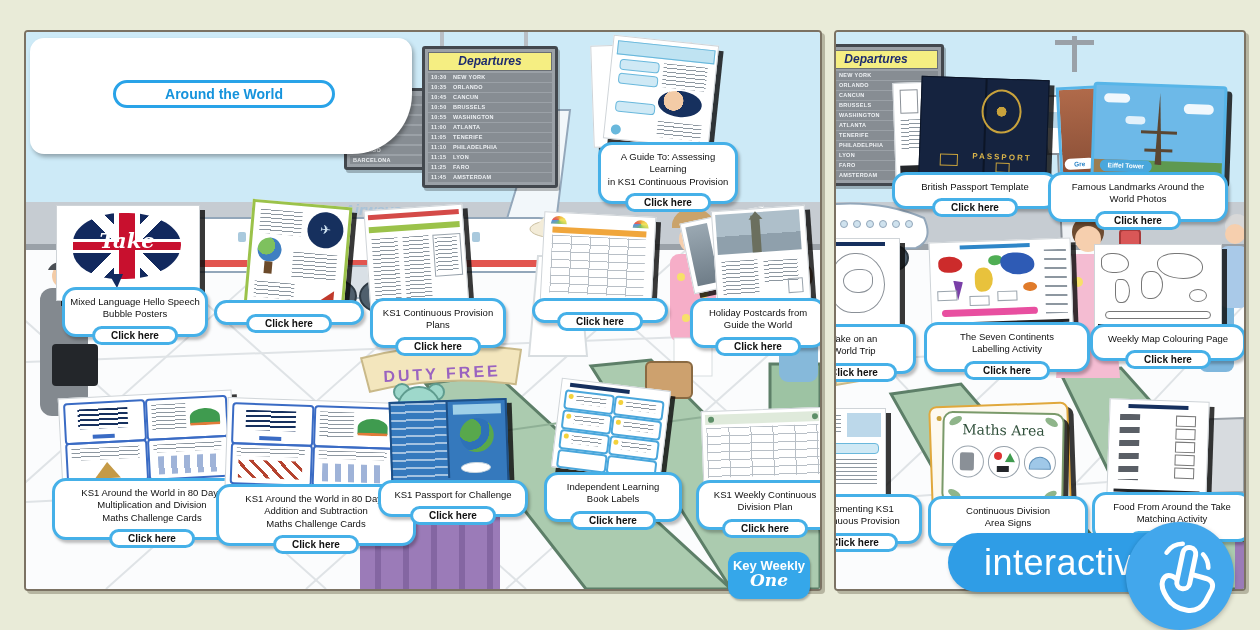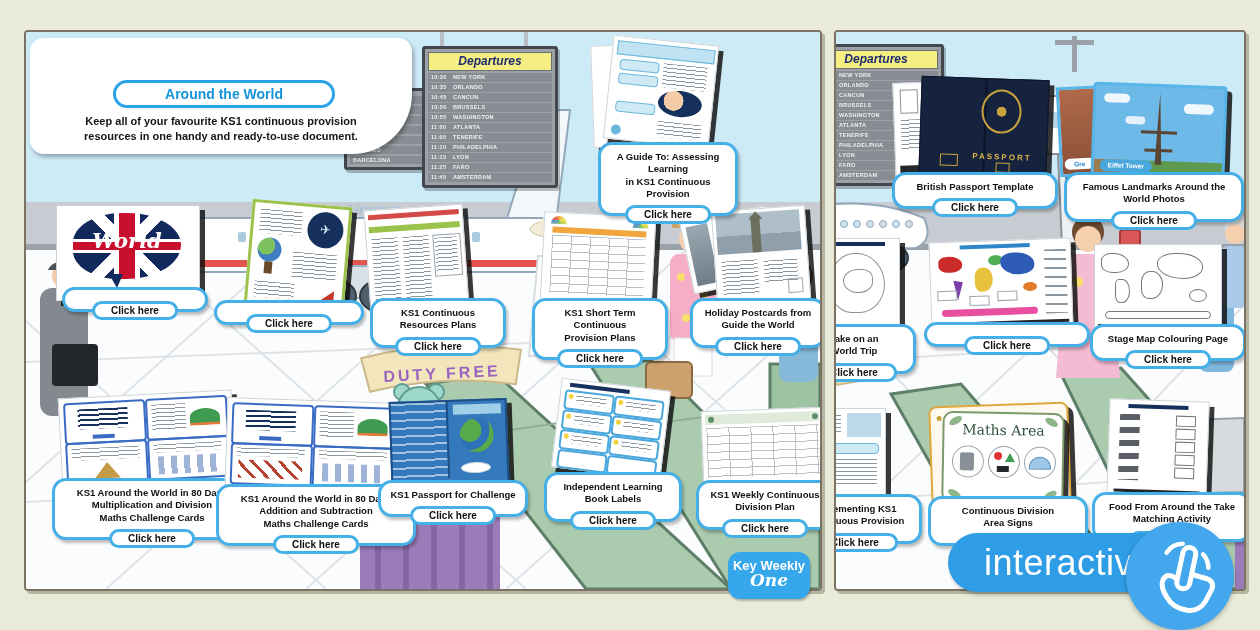--- a/index.html
+++ b/index.html
@@ -31,21 +31,21 @@
   .subtitle-pill{position:absolute;left:83px;top:42px;width:216px;height:22px;background:#fff;
                  border:3px solid #29a3e8;border-radius:14px;display:flex;align-items:center;justify-content:center;
                  font-weight:bold;font-size:14px;color:#1593dc}
   .header-desc{position:absolute;left:14px;top:76px;width:354px;text-align:center;
                font-weight:bold;font-size:11px;line-height:1.35;color:#151515;white-space:pre-line}
 
   
   .card{position:absolute;z-index:6}
   .labelbox{position:absolute;background:#fff;border:3px solid #45b0e8;border-radius:14px;
             padding:6px 4px 13px;text-align:center;box-shadow:2px 3px 3px rgba(0,0,0,.25)}
-  .card-title{font-weight:bold;font-size:9.5px;line-height:1.3;color:#101010;white-space:pre-line}
+  .card-title{font-weight:normal;font-size:9.5px;line-height:1.3;color:#101010;white-space:pre-line}
   .click-btn{position:absolute;left:50%;bottom:-11px;transform:translateX(-50%);background:#fff;
              border:3px solid #45b0e8;border-radius:14px;padding:1px 16px;font-weight:bold;
              font-size:10px;white-space:nowrap;cursor:pointer;color:#101010}
   .sheet{position:absolute;background:#fff;border:1px solid #cfd4d8;box-shadow:5px 5px 0 rgba(12,12,12,.82)}
   .tline{position:absolute;background:repeating-linear-gradient(#8d97a0 0 1px,transparent 1px 4px)}
 
   
   .ks-badge{position:absolute;left:728px;top:552px;width:82px;height:47px;background:#35a7ea;
             border-radius:12px;z-index:9;color:#fff;text-align:center;box-shadow:1px 2px 2px rgba(0,0,0,.25)}
   .ks-line1{font-weight:bold;font-size:13px;margin-top:6px}
@@ -252,38 +252,38 @@
         </div>
         <div class="brow">
           <span class="btime">11:45</span>
           <span class="bcity">AMSTERDAM</span>
         </div>
       </div>
   </div>
 
   <div class="header-box">
     <div class="subtitle-pill">Around the World</div>
-    <div class="header-desc">Keep all of your favourite KS1 continuous provision
-resources in one handy and ready-to-use document.</div>
   </div>
 
   <div class="card">
     <div class="sheet" style="left:30px;top:173px;width:142px;height:94px">
       <div style="position:absolute;left:16px;top:7px;width:108px;height:66px;border-radius:48% 52% 55% 45%;
         background:
           linear-gradient(0deg,transparent 44%,#c8102e 44% 56%,transparent 56%),
           linear-gradient(90deg,transparent 43%,#c8102e 43% 57%,transparent 57%),
           linear-gradient(0deg,transparent 39%,#fff 39% 61%,transparent 61%),
           linear-gradient(90deg,transparent 38%,#fff 38% 62%,transparent 62%),
           linear-gradient(45deg,transparent 45%,#fff 45% 55%,transparent 55%),
           linear-gradient(135deg,transparent 45%,#fff 45% 55%,transparent 55%),#12295e;"></div>
       <div style="position:absolute;left:52px;top:68px;width:0;height:0;border-left:8px solid transparent;border-right:6px solid transparent;border-top:14px solid #12295e"></div>
-      <div style="position:absolute;left:16px;top:22px;width:108px;text-align:center;color:#fff;font-family:'DejaVu Serif',serif;font-style:italic;font-weight:bold;font-size:21px">World</div>
+      <div style="position:absolute;left:16px;top:22px;width:108px;text-align:center;color:#fff;font-family:'DejaVu Serif',serif;font-style:italic;font-weight:bold;font-size:21px">Take</div>
     </div>
     <div class="labelbox" style="left:36px;top:255px;width:132px">
+      <div class="card-title">Mixed Language Hello Speech
+Bubble Posters</div>
       <div class="click-btn">Click here</div>
     </div>
   </div>
 
   <div class="card">
     <div class="sheet" style="left:222px;top:171px;width:94px;height:102px;transform:rotate(5deg);border:3px solid #9bc24a">
       <div style="position:absolute;right:4px;top:4px;width:36px;height:36px;border-radius:50%;background:#16305e;color:#cfe3f2;font-size:13px;text-align:center;line-height:36px">✈</div>
       <div style="position:absolute;left:6px;top:34px;width:24px;height:24px;border-radius:50%;background:radial-gradient(circle at 35% 35%,#7ec15e 0 40%,#3f7fc1 41%)"></div>
       <div style="position:absolute;left:14px;top:58px;width:8px;height:12px;background:#6b4a2a"></div>
       <div class="tline" style="left:6px;top:6px;width:42px;height:24px"></div>
@@ -300,37 +300,35 @@
     <div class="sheet" style="left:341px;top:175px;width:97px;height:103px;transform:rotate(-4deg)">
       <div style="position:absolute;left:3px;top:4px;width:91px;height:5px;background:#d44a48"></div>
       <div style="position:absolute;left:3px;top:16px;width:91px;height:6px;background:#9bc24a"></div>
       <div class="tline" style="left:5px;top:28px;width:26px;height:62px"></div>
       <div class="tline" style="left:36px;top:28px;width:26px;height:62px"></div>
       <div style="position:absolute;left:66px;top:28px;width:26px;height:40px;border:1px solid #9aa4ad"></div>
       <div class="tline" style="left:68px;top:31px;width:22px;height:34px"></div>
       <div style="position:absolute;left:3px;bottom:4px;width:91px;height:4px;background:#2b2f33"></div>
     </div>
     <div class="labelbox" style="left:344px;top:266px;width:122px">
-      <div class="card-title">KS1 Continuous Resources Plans</div>
+      <div class="card-title">KS1 Continuous Provision Plans</div>
       <div class="click-btn">Click here</div>
     </div>
   </div>
 
   <div class="card">
     <div class="sheet" style="left:516px;top:182px;width:110px;height:88px;transform:rotate(3deg)">
       <div style="position:absolute;left:6px;top:3px;width:16px;height:8px;border-radius:8px 8px 0 0;background:conic-gradient(from 270deg,#e05b5b,#f0a63c,#f3e25b,#7ec15e,#5b8fe0)"></div>
       <div style="position:absolute;right:6px;top:3px;width:16px;height:8px;border-radius:8px 8px 0 0;background:conic-gradient(from 270deg,#e05b5b,#f0a63c,#f3e25b,#7ec15e,#5b8fe0)"></div>
       <div style="position:absolute;left:8px;top:14px;width:94px;height:6px;background:#f0a63c"></div>
       <div style="position:absolute;left:8px;top:22px;width:94px;height:58px;
            background:repeating-linear-gradient(#b8bfc6 0 1px,transparent 1px 8px),
                       repeating-linear-gradient(90deg,#b8bfc6 0 1px,transparent 1px 19px)"></div>
     </div>
     <div class="labelbox" style="left:506px;top:266px;width:122px">
-      <div class="card-title">KS1 Short Term Continuous
-Provision Plans</div>
       <div class="click-btn">Click here</div>
     </div>
   </div>
 
   <div class="card">
     <div class="sheet" style="left:660px;top:182px;width:84px;height:70px;transform:rotate(-12deg)">
       <div style="position:absolute;left:4px;top:4px;width:22px;height:60px;background:linear-gradient(#9aa8b2,#6f7d88)"></div>
       <div class="tline" style="left:32px;top:8px;width:46px;height:50px"></div>
     </div>
     <div class="sheet" style="left:688px;top:176px;width:92px;height:92px;transform:rotate(-4deg)">
@@ -632,21 +630,21 @@
     <div class="sheet" style="left:256px;top:52px;width:128px;height:90px;transform:rotate(2deg);border:3px solid #57b5e8;border-radius:4px;background:#6db9e8">
       <div style="position:absolute;left:8px;top:8px;width:26px;height:9px;border-radius:6px;background:#fff;opacity:.9"></div>
       <div style="position:absolute;right:10px;top:16px;width:30px;height:10px;border-radius:6px;background:#fff;opacity:.9"></div>
       <div style="position:absolute;left:30px;top:30px;width:20px;height:8px;border-radius:6px;background:#fff;opacity:.8"></div>
       <div style="position:absolute;left:0;bottom:0;width:100%;height:16px;background:linear-gradient(90deg,#9a7e52 0 30%,#5e9950 30%)"></div>
       <div style="position:absolute;left:50px;top:6px;width:28px;height:72px;background:#5a4632;clip-path:polygon(50% 0,62% 100%,38% 100%);"></div>
       <div style="position:absolute;left:46px;top:44px;width:36px;height:3px;background:#5a4632"></div>
       <div style="position:absolute;left:50px;top:62px;width:28px;height:3px;background:#5a4632"></div>
       <div style="position:absolute;left:6px;bottom:4px;width:52px;height:12px;background:#4aa7dc;border-radius:6px;color:#fff;font-size:6.5px;font-weight:bold;text-align:center;line-height:12px">Eiffel Tower</div>
     </div>
-    <div class="labelbox" style="left:228px;top:140px;width:166px">
+    <div class="labelbox" style="left:212px;top:140px;width:166px">
       <div class="card-title">Famous Landmarks Around the
 World Photos</div>
       <div class="click-btn">Click here</div>
     </div>
   </div>
 
   <div class="card">
     <div class="sheet" style="left:-14px;top:206px;width:76px;height:94px">
       <div style="position:absolute;left:6px;top:3px;width:56px;height:4px;background:#16305e"></div>
       <div style="position:absolute;left:8px;top:14px;width:52px;height:58px;border:1.5px solid #8a9097;border-radius:45% 55% 50% 40%"></div>
@@ -670,36 +668,38 @@
       <div style="position:absolute;left:70px;top:12px;width:34px;height:22px;background:#2e5bb5;border-radius:40% 55% 45% 60%"></div>
       <div style="position:absolute;left:92px;top:42px;width:14px;height:9px;background:#e07b2a;border-radius:50%"></div>
       <div style="position:absolute;left:10px;bottom:12px;width:96px;height:7px;background:#e84fa0;border-radius:4px"></div>
       <div style="position:absolute;left:6px;top:48px;width:18px;height:8px;border:1px solid #9aa4ad"></div>
       <div style="position:absolute;left:38px;top:54px;width:18px;height:8px;border:1px solid #9aa4ad"></div>
       <div style="position:absolute;left:66px;top:50px;width:18px;height:8px;border:1px solid #9aa4ad"></div>
       <div style="position:absolute;right:4px;top:10px;width:22px;height:64px;background:repeating-linear-gradient(#8d97a0 0 2px,transparent 2px 9px)"></div>
       <div style="position:absolute;left:3px;bottom:3px;width:134px;height:3px;background:#23262a"></div>
     </div>
     <div class="labelbox" style="left:88px;top:290px;width:152px">
+      <div class="card-title">The Seven Continents
+Labelling Activity</div>
       <div class="click-btn">Click here</div>
     </div>
   </div>
 
   <div class="card">
     <div class="sheet" style="left:258px;top:212px;width:126px;height:84px">
       <div style="position:absolute;left:6px;top:8px;width:26px;height:18px;border:1.5px solid #777;border-radius:40% 60% 50% 45%"></div>
       <div style="position:absolute;left:20px;top:34px;width:13px;height:22px;border:1.5px solid #777;border-radius:30% 60% 60% 40%"></div>
       <div style="position:absolute;left:46px;top:26px;width:20px;height:26px;border:1.5px solid #777;border-radius:45% 55% 60% 40%"></div>
       <div style="position:absolute;left:62px;top:8px;width:44px;height:24px;border:1.5px solid #777;border-radius:40% 55% 45% 60%"></div>
       <div style="position:absolute;left:94px;top:44px;width:16px;height:11px;border:1.5px solid #777;border-radius:50%"></div>
       <div style="position:absolute;left:10px;bottom:10px;width:104px;height:6px;border:1.5px solid #777;border-radius:4px"></div>
       <div style="position:absolute;left:3px;bottom:2px;width:120px;height:3px;background:#23262a"></div>
     </div>
     <div class="labelbox" style="left:254px;top:292px;width:142px">
-      <div class="card-title">Stage Map Colouring Page</div>
+      <div class="card-title">Weekly Map Colouring Page</div>
       <div class="click-btn">Click here</div>
     </div>
   </div>
 
   <div class="card">
     <div class="sheet" style="left:-22px;top:376px;width:70px;height:100px">
       <div style="position:absolute;right:4px;top:4px;width:34px;height:24px;background:#bcd8ea"></div>
       <div class="tline" style="left:4px;top:6px;width:22px;height:20px"></div>
       <div style="position:absolute;left:4px;top:34px;width:58px;height:9px;background:#cfe9f5;border:1px solid #69b8dc;border-radius:4px"></div>
       <div class="tline" style="left:4px;top:50px;width:58px;height:28px"></div>

